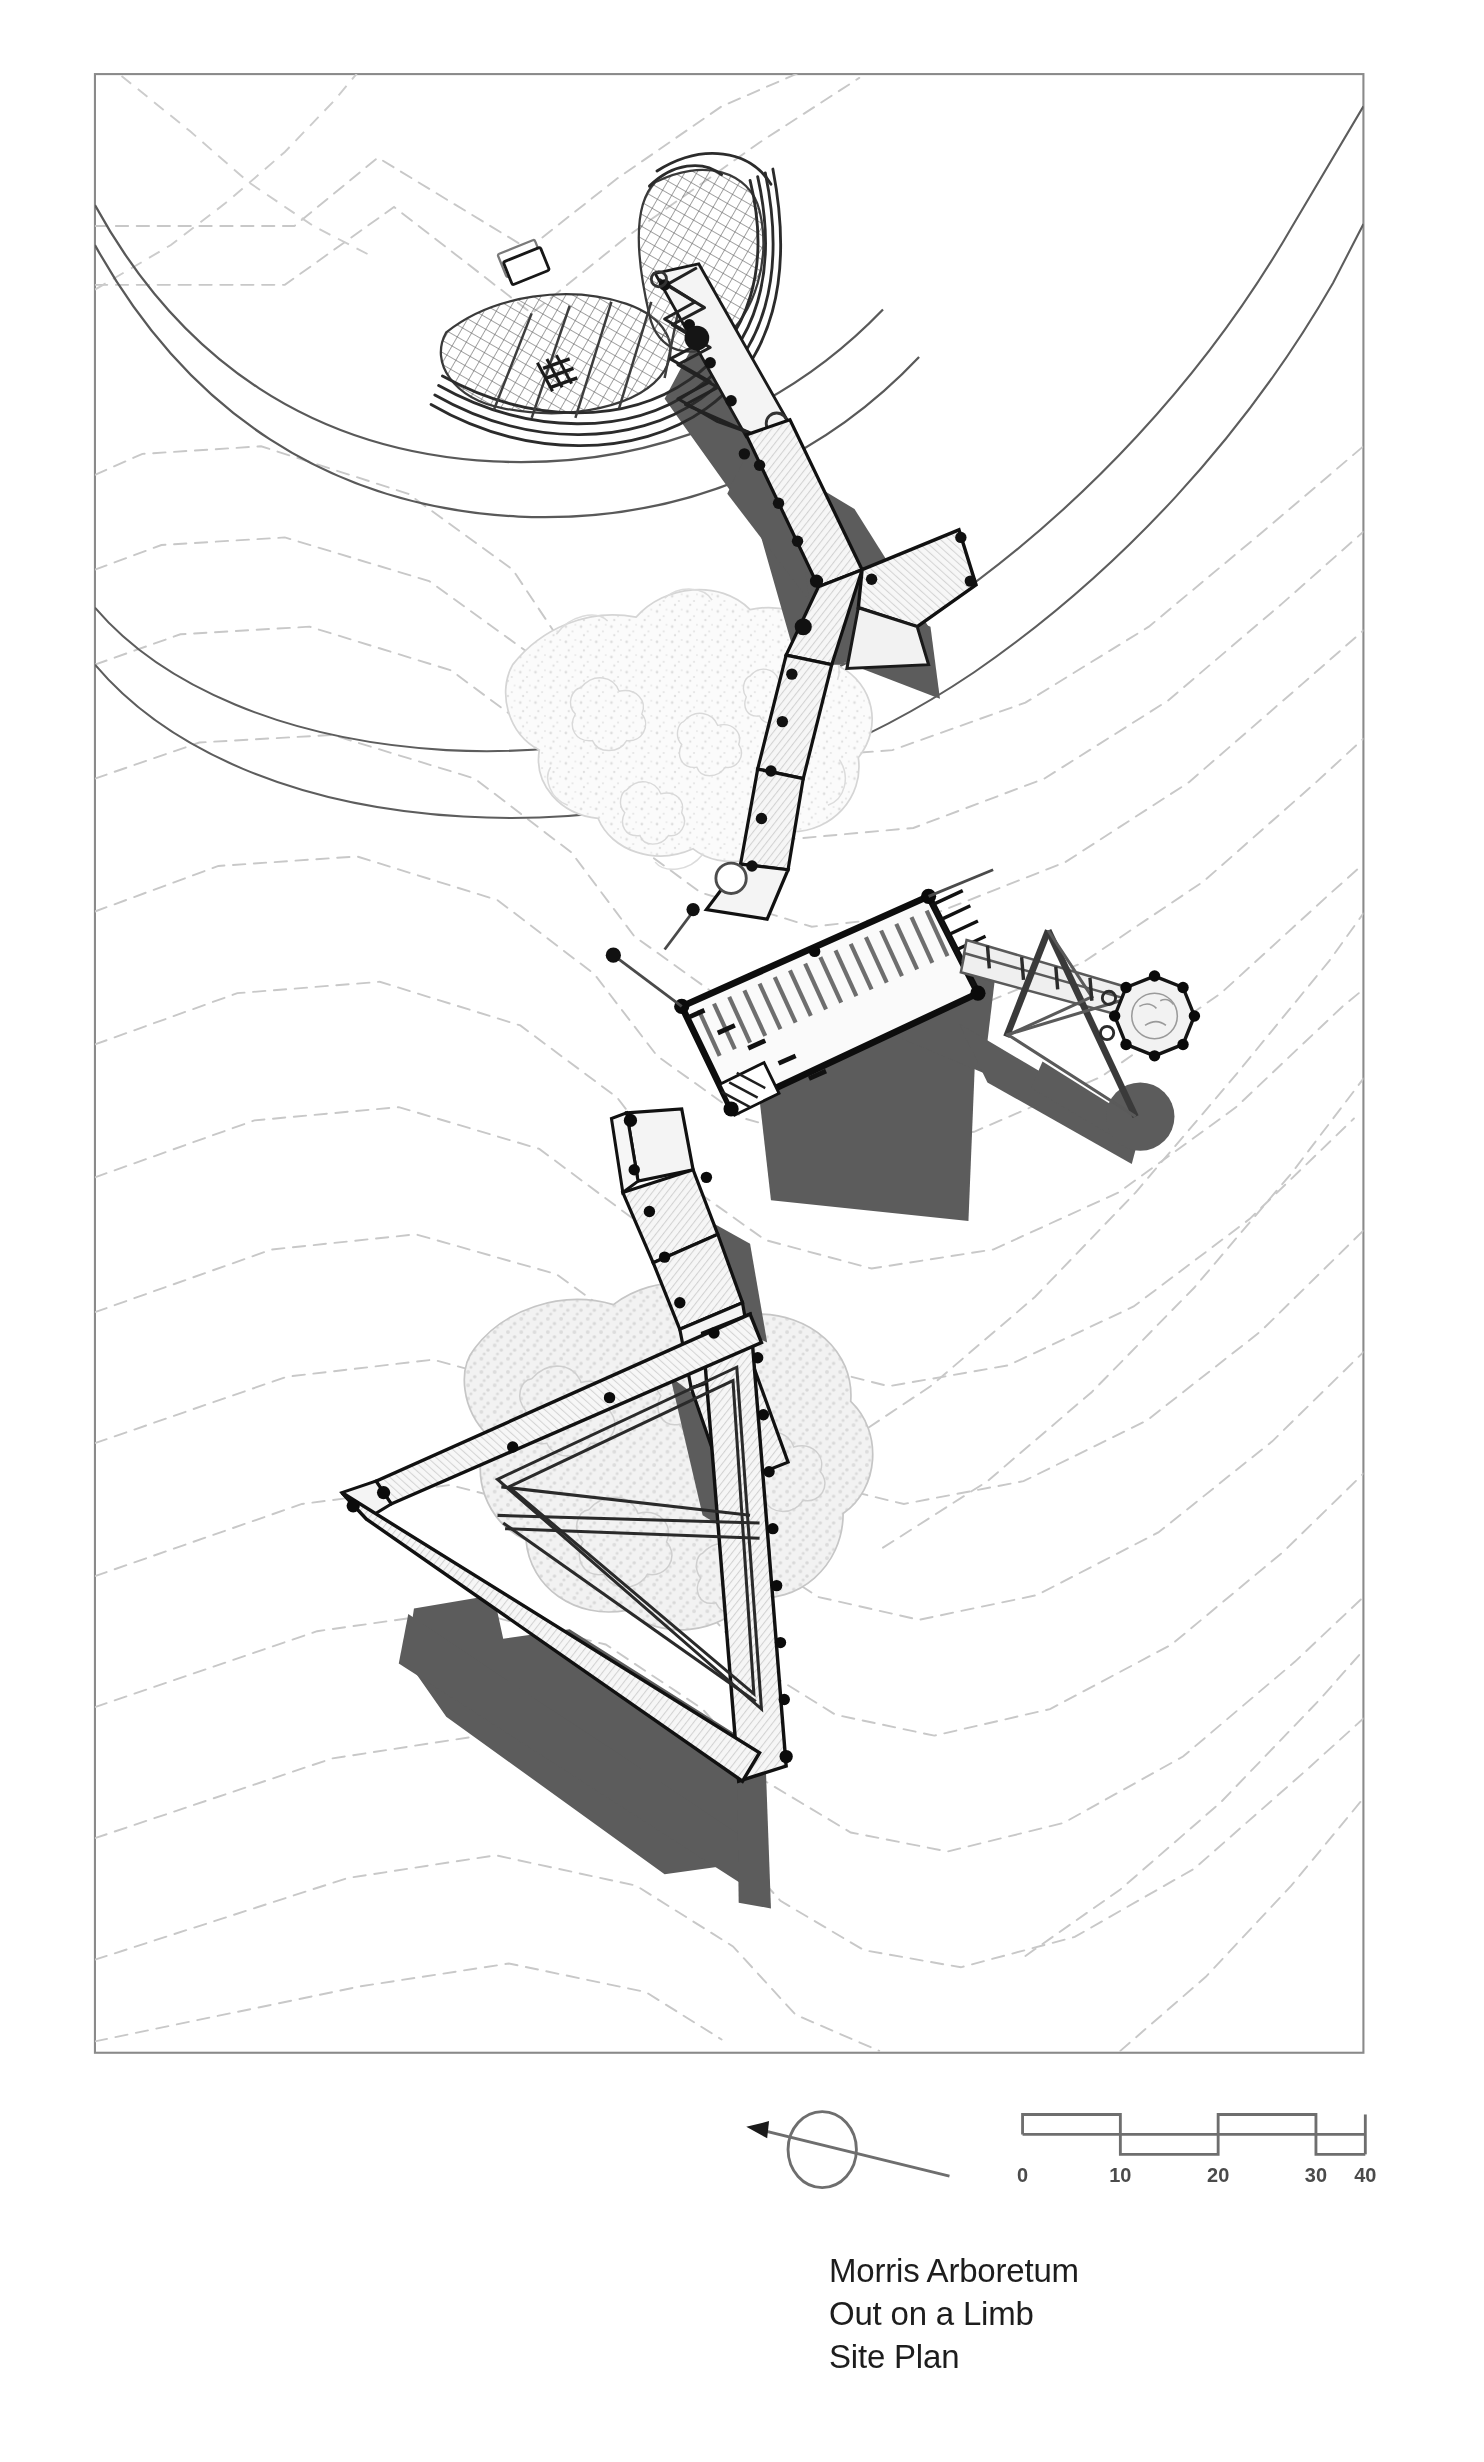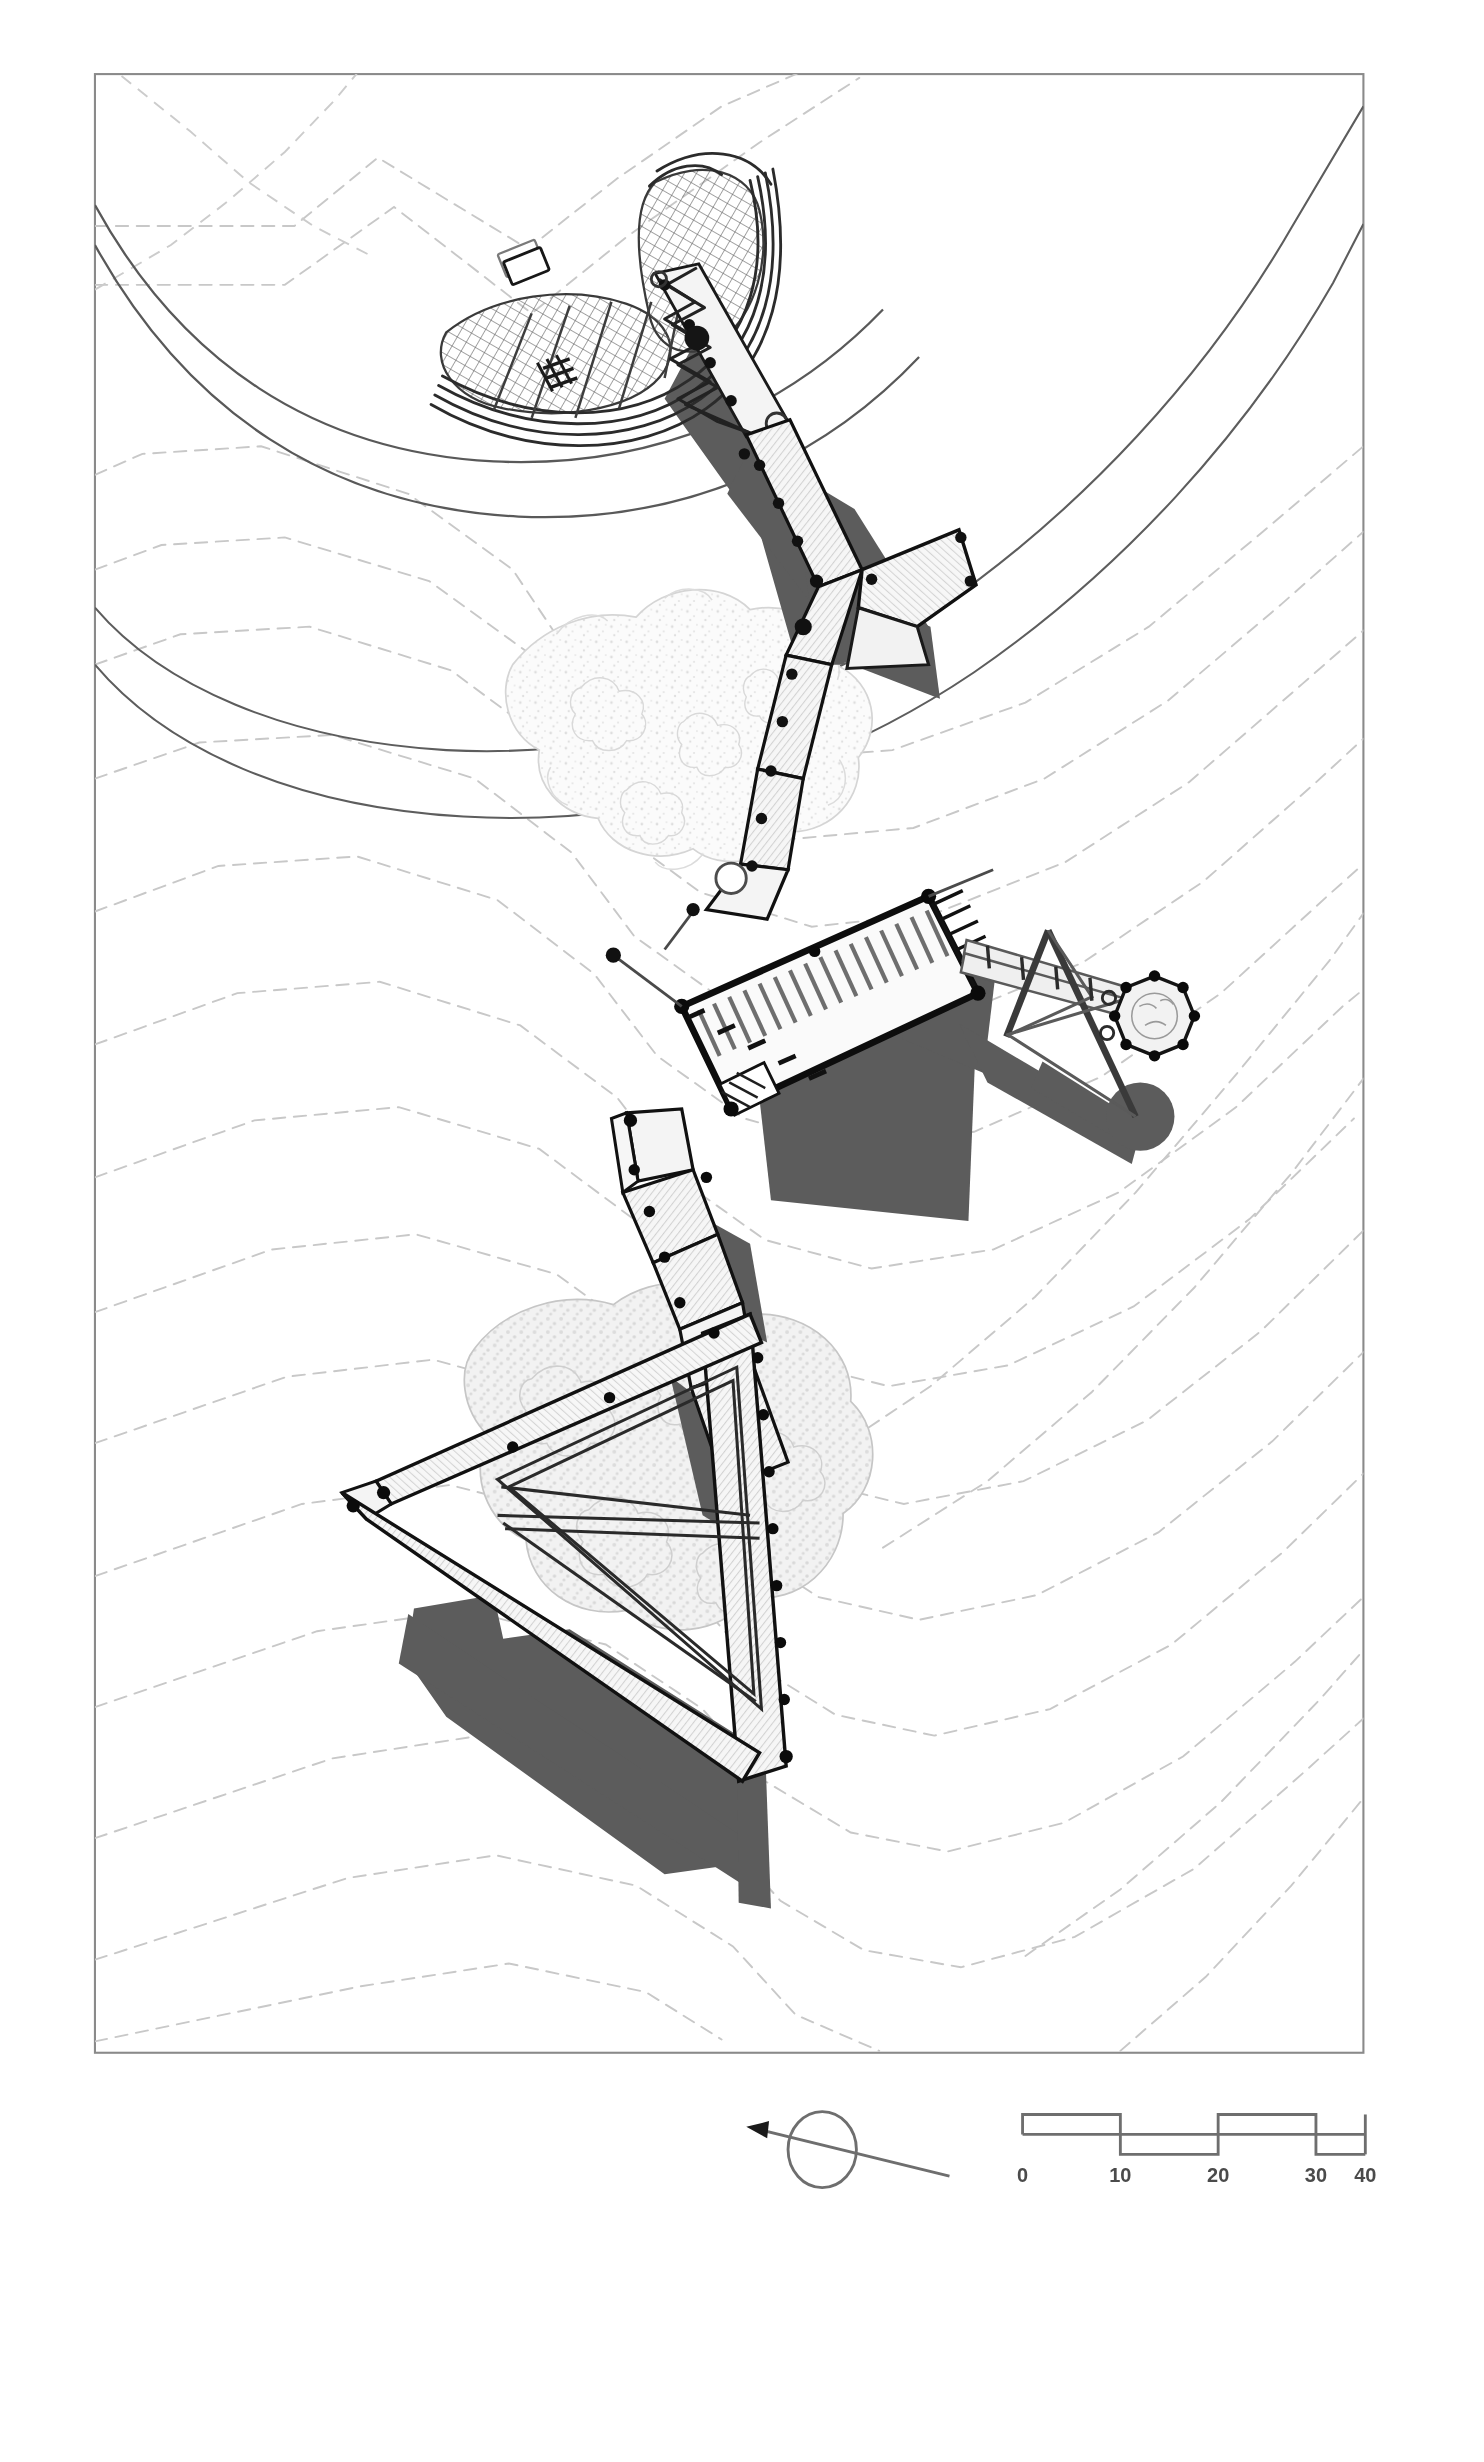--- a/index.html
+++ b/index.html
@@ -457,15 +457,20 @@
     <g font-family="Liberation Sans, sans-serif" font-size="21" font-weight="bold" fill="#4b4b4b" text-anchor="middle">
       <text x="1077" y="2298">0</text>
       <text x="1180" y="2298">10</text>
       <text x="1283" y="2298">20</text>
       <text x="1386" y="2298">30</text>
       <text x="1438" y="2298">40</text>
     </g>
 
   </svg>
 
+  <div class="title-block">
+    <span class="title-line">Morris Arboretum</span>
+    <span class="title-line">Out on a Limb</span>
+    <span class="title-line">Site Plan</span>
+  </div>
 
 </div>
 
 
 </body></html>

